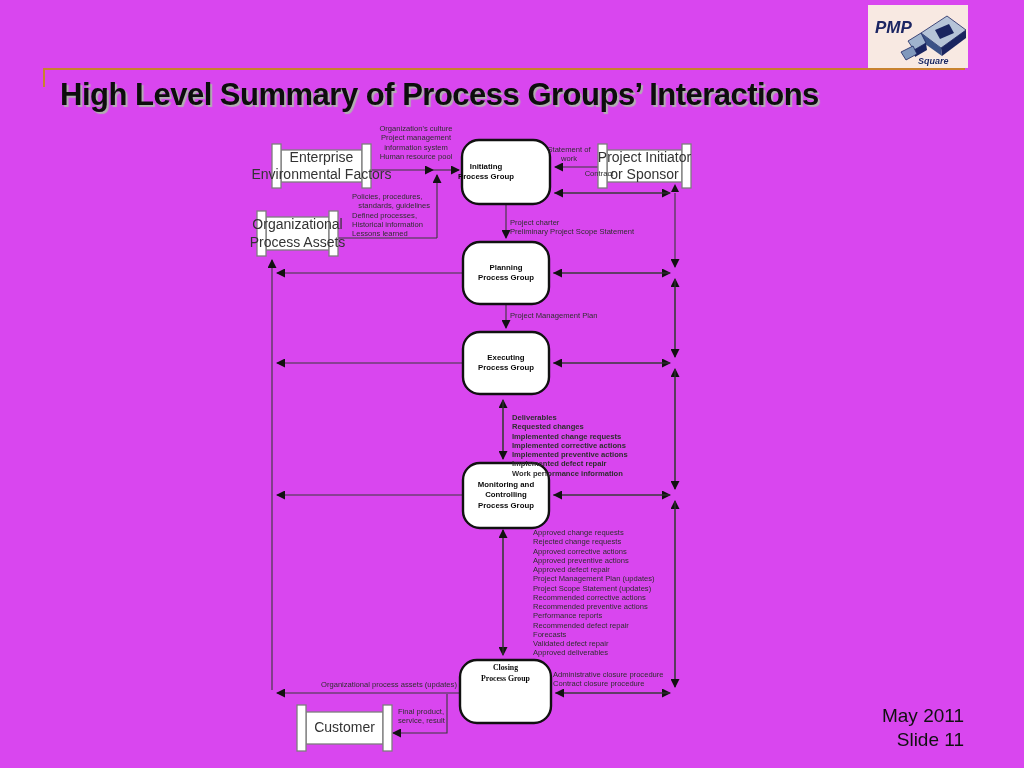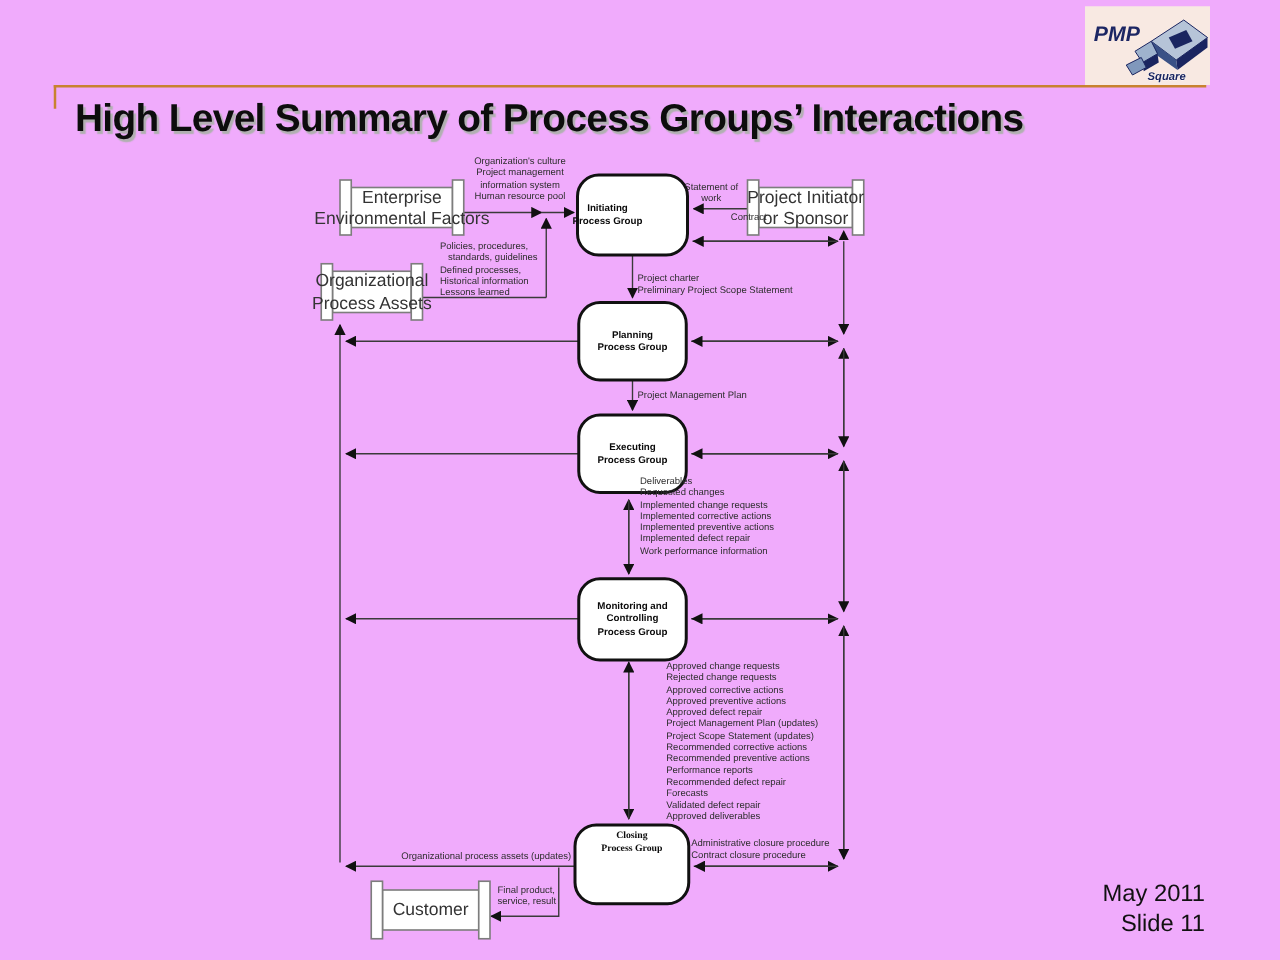--- a/index.html
+++ b/index.html
@@ -1,16 +1,16 @@
 <!DOCTYPE html>
 <html><head>
 <meta charset="utf-8">
 <style>
   html,body{margin:0;padding:0;background:#fff;}
-  #slide{position:relative;width:1024px;height:768px;background:#f0abfc;overflow:hidden;
+  #slide{position:relative;width:1024px;height:768px;background:#d946ef;overflow:hidden;
          font-family:"Liberation Sans",sans-serif;}
   
   #title{position:absolute;left:60px;top:77px;font-size:31px;font-weight:bold;color:#0d0d0d;
          letter-spacing:-0.5px;white-space:nowrap;text-shadow:2px 2px 1px #b0b0b0;}
   #accent-h{position:absolute;left:43px;top:68px;width:922px;height:2px;background:#c8822f;}
   #accent-v{position:absolute;left:43px;top:68px;width:2px;height:19px;background:#c8822f;}
   #logo{position:absolute;left:868px;top:5px;width:100px;height:63px;background:#f8e9e2;}
   #footer{position:absolute;right:60px;top:704px;text-align:right;font-size:19px;
           line-height:1.25;color:#111;}
   
@@ -166,21 +166,21 @@
    standards, guidelines
 Defined processes,
 Historical information
 Lessons learned</div>
   <div class="lbl center" style="left:546px;top:145px;width:46px;">Statement of
 work</div>
   <div class="lbl center" style="left:576px;top:169px;width:46px;">Contract</div>
   <div class="lbl" style="left:510px;top:218px;">Project charter
 Preliminary Project Scope Statement</div>
   <div class="lbl" style="left:510px;top:311px;">Project Management Plan</div>
-  <div class="lbl" style="left:512px;top:380px;">Deliverables
+  <div class="lbl" style="left:512px;top:413px;font-weight:bold;">Deliverables
 Requested changes
 Implemented change requests
 Implemented corrective actions
 Implemented preventive actions
 Implemented defect repair
 Work performance information</div>
   <div class="lbl" style="left:513px;top:528px;margin-left:20px;">Approved change requests
 Rejected change requests
 Approved corrective actions
 Approved preventive actions

